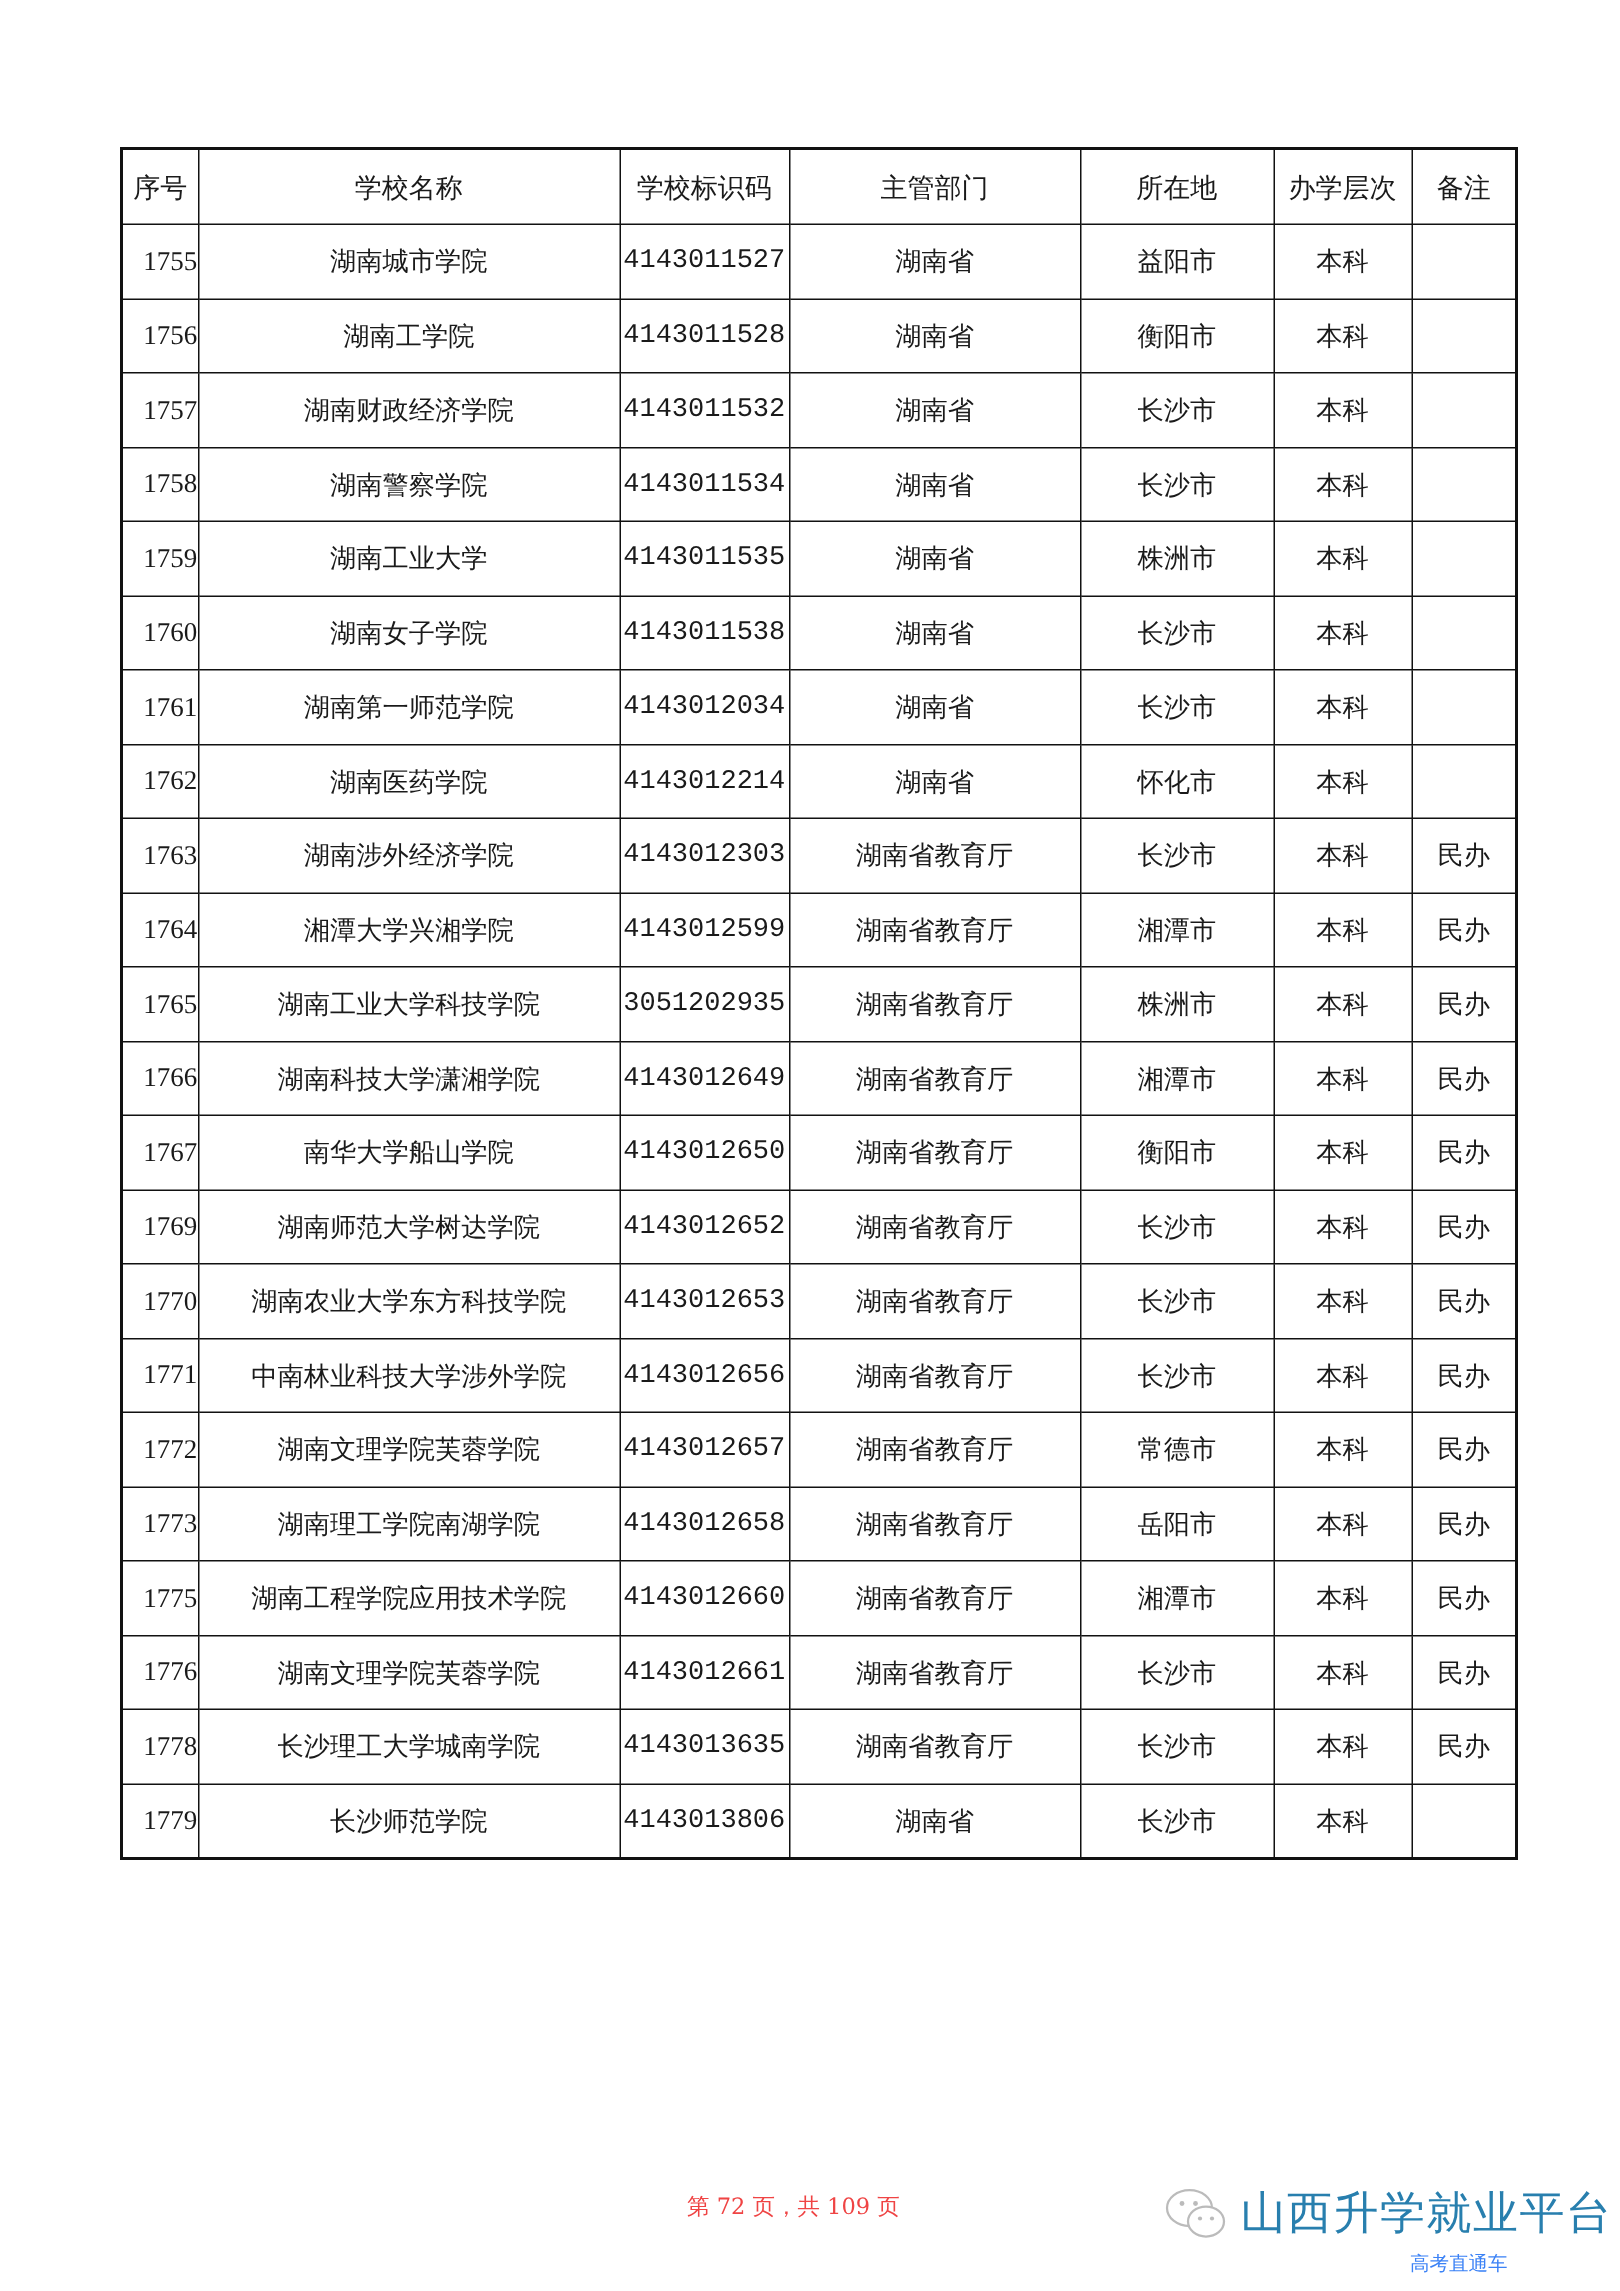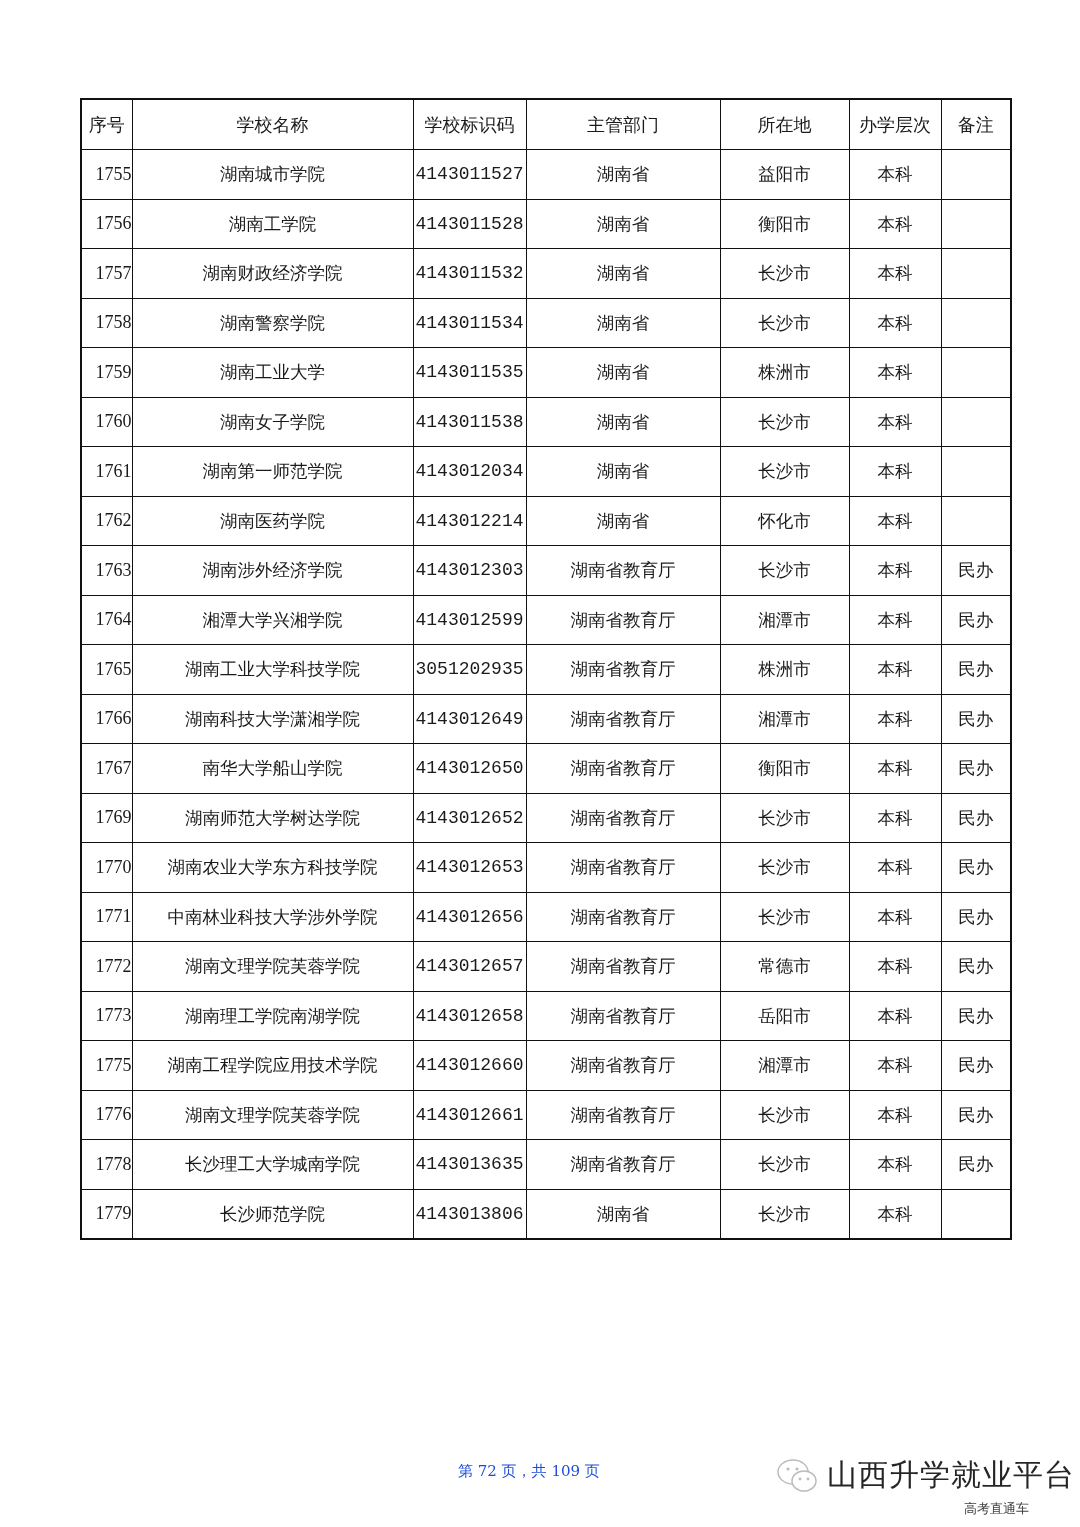--- a/index.html
+++ b/index.html
@@ -48,50 +48,50 @@
     .page-table td.code {
       font-family: Liberation Mono, monospace;
       font-size: 18px;
     }
     .footer {
       position: absolute;
       top: 1462px;
       left: 458px;
       font-family: "DejaVu Serif", serif;
       font-size: 15px;
-      color: #1d4ed8;
+      color: #ef4444;
       white-space: pre;
     }
     .watermark {
       position: absolute;
       left: 775px;
       top: 1455px;
       display: flex;
       align-items: center;
       color: #9a9a9a;
       opacity: 0.85;
     }
     .watermark .wechat {
       width: 46px;
       height: 40px;
       position: relative;
       margin-right: 6px;
     }
     .watermark .title {
       font-size: 30px;
       letter-spacing: 1px;
-      color: #000000;
+      color: #0369a1;
       font-family: "DejaVu Sans", sans-serif;
     }
     .watermark-sub {
       position: absolute;
-      left: 964px;
+      left: 940px;
       top: 1500px;
       font-size: 13px;
-      color: #404040;
+      color: #3b82f6;
     }
   </style>
 </head>
 <body>
 
 <table class="page-table">
   <colgroup>
     <col style="width:51px">
     <col style="width:281px">
     <col style="width:113px">

